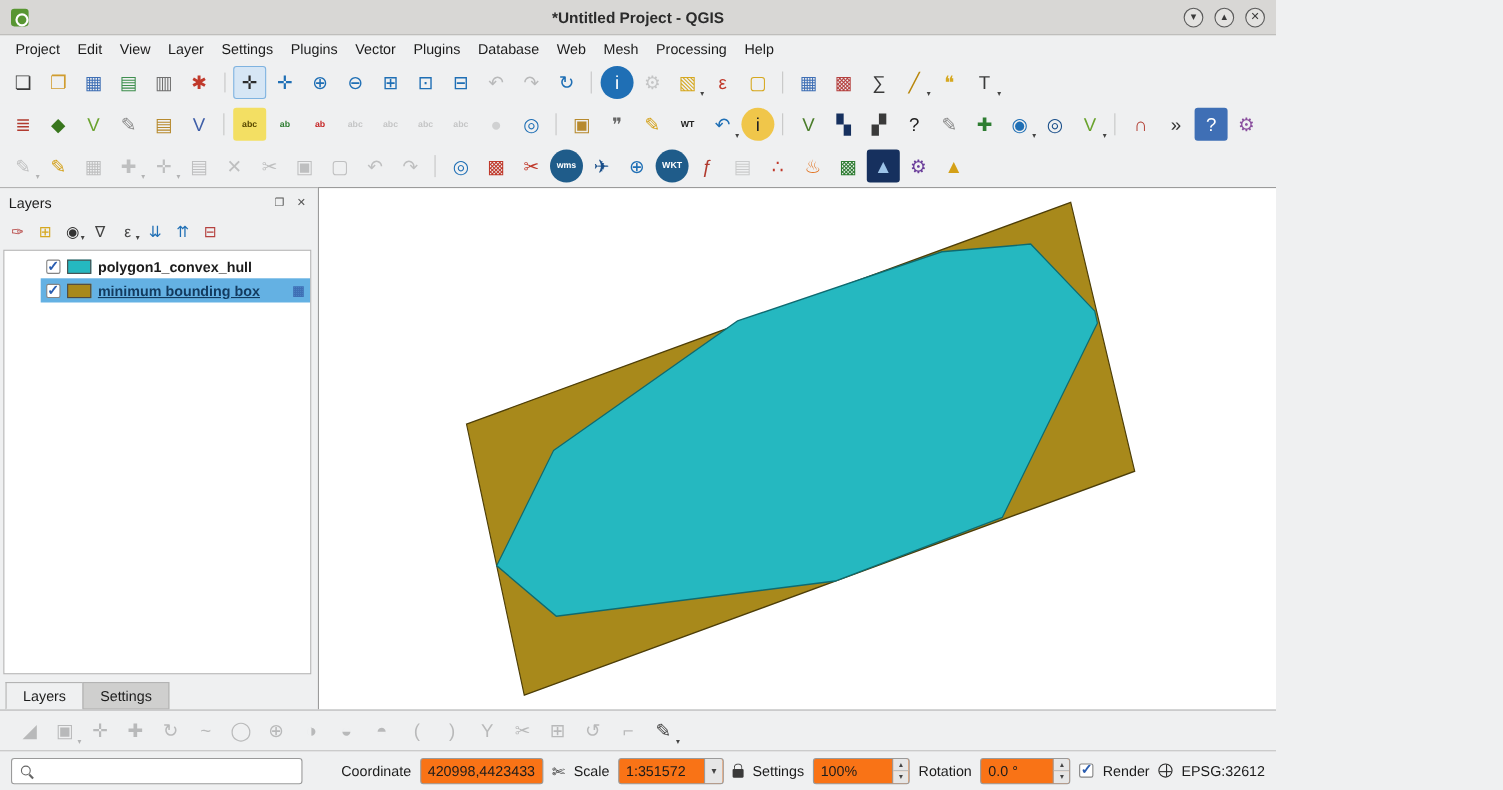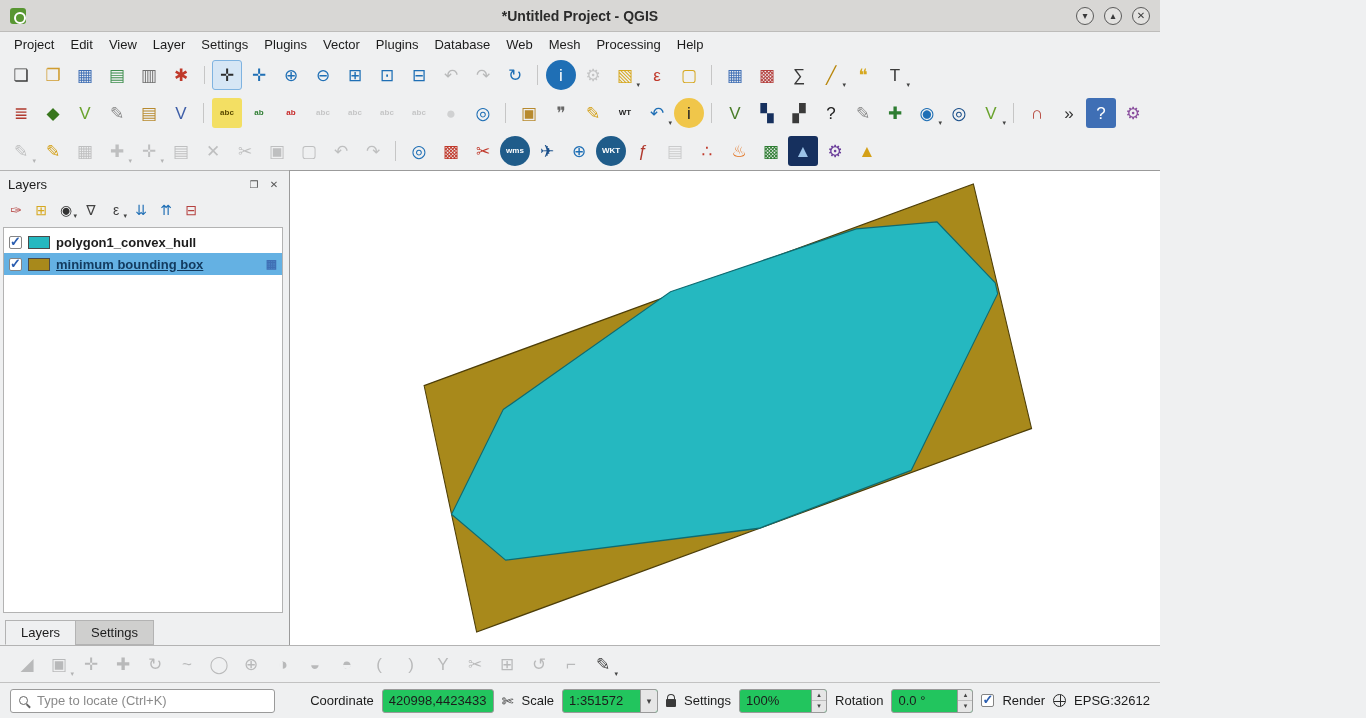--- a/index.html
+++ b/index.html
@@ -47,21 +47,21 @@
   .left-panel { width:289px; flex:none; background:#eff0f1; border-top:1px solid #b3b3b3; position:relative; }
   .panel-header { height:26px; display:flex; align-items:center; padding:0 8px; gap:8px; }
   .panel-title { margin-right:auto; }
   .panel-btn { font-size:10px; color:#555; width:14px; text-align:center; }
   .panel-tools { display:flex; align-items:center; gap:3px; padding:0 5px; height:26px; }
   .ptool { width:22px; height:22px; position:relative; flex:none;
     display:inline-flex; align-items:center; justify-content:center; }
   .ptool .g { font-size:14px; line-height:1; }
   .layer-list { position:absolute; top:56px; left:3px; right:6px; bottom:32px;
     background:#fff; border:1px solid #b3b3b3; padding-top:3px; overflow:hidden; }
-  .layer-row { height:22px; display:flex; align-items:center; gap:6px; padding:0 5px; font-weight:bold; }
+  .layer-row { height:22px; display:flex; align-items:center; gap:6px; padding:0 5px; font-weight:bold;margin-left:33px; }
   .layer-row.selected { background:#64b1e3;align-items:center; }
   .layer-row.selected .layer-label { text-decoration:underline; color:#123a5e; }
   .cb { width:13px; height:13px; background:#fff; border:1px solid #848484; border-radius:2px;
     position:relative; flex:none; }
   .cb.checked::after { content:"✓"; position:absolute; left:0px; top:-3px;
     color:#2a5db0; font-size:13px; font-weight:bold; }
   .swatch { width:22px; height:13px; border:1px solid #4a4a4a; flex:none; }
   .edit-ind { display:none; margin-left:auto; color:#3f6fb5; font-size:12px; }
   .edit-ind.editing { display:inline; }
   .panel-tabs { position:absolute; bottom:0; left:5px; display:flex; align-items:flex-end; }
@@ -81,21 +81,21 @@
     border-top:1px solid #c2c2c2; display:flex; align-items:center; padding:0 10px; gap:8px; }
   .locator { display:flex; align-items:center; gap:7px; width:265px; height:24px;
     border:1px solid #9a9a9a; border-radius:3px; background:#fff; padding:0 8px; flex:none; }
   .locator input { border:none; outline:none; flex:1; font:inherit; color:#333; background:transparent; }
   .locator input::placeholder { color:#8a8a8a; }
   .mag { width:9px; height:9px; border:1.5px solid #666; border-radius:50%; position:relative; flex:none; }
   .mag::after { content:""; position:absolute; width:5px; height:1.5px; background:#666;
     right:-4px; bottom:-2px; transform:rotate(45deg); }
   .sb-spacer { flex:1; }
   .sb-label { white-space:nowrap; }
-  .sb-box { height:24px; border:1px solid #9a9a9a; border-radius:3px; background:#22c55e;
+  .sb-box { height:24px; border:1px solid #9a9a9a; border-radius:3px; background:#f97316;
     display:flex; align-items:center; overflow:hidden; flex:none; }
   .sb-box input.plain { border:none; outline:none; font:inherit; padding:0 6px; width:100%;
     background:transparent; color:#1c1c1c; }
   .combo-btn { width:17px; align-self:stretch; border-left:1px solid #9a9a9a; background:#e6e6e6;
     display:flex; align-items:center; justify-content:center; font-size:9px; color:#444; flex:none; }
   .spin-btns { display:flex; flex-direction:column; width:15px; align-self:stretch;
     border-left:1px solid #9a9a9a; flex:none; }
   .spin-btns span { flex:1; display:flex; align-items:center; justify-content:center;
     font-size:7px; color:#444; background:#e6e6e6; }
   .spin-btns span:first-child { border-bottom:1px solid #bdbdbd; }
@@ -651,21 +651,20 @@
       </span>
       <span class="tbtn" title="vertex-editor-icon">
         <span class="g" style="color: rgb(68, 68, 68);">✎</span>
         <span class="caret dd">▾</span>
       </span>
   </div>
 
   <div class="statusbar">
     <div class="locator">
       <span class="mag"></span>
-      <input placeholder="Type to locate (Ctrl+K)" style="">
     </div>
     <span class="sb-spacer"></span>
 
     <span class="sb-label">Coordinate</span>
     <span class="sb-box" style="width:112px">
       <input class="plain" value="420998,4423433" style="">
     </span>
     <span class="sb-icon">✄</span>
 
     <span class="sb-label">Scale</span>

